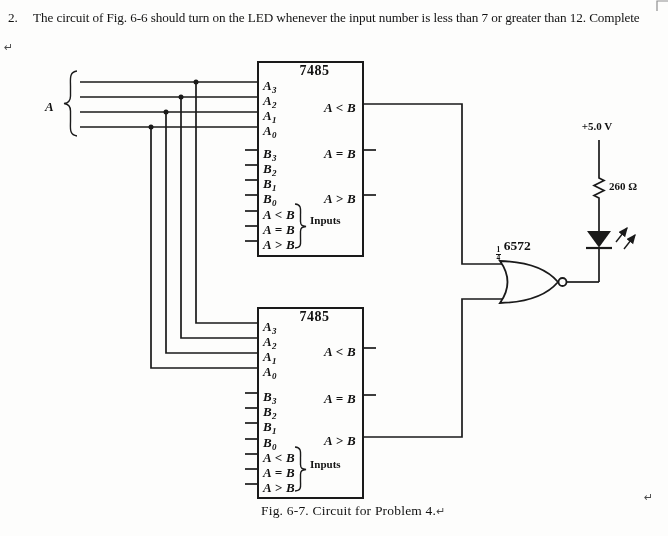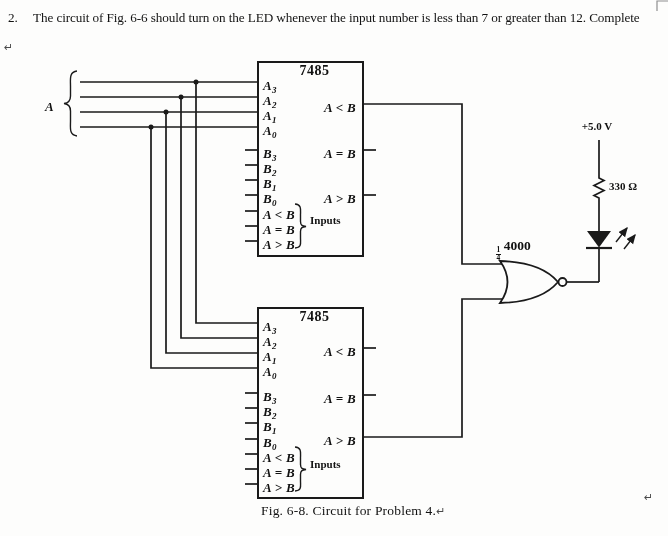--- a/index.html
+++ b/index.html
@@ -175,23 +175,23 @@
   <div class="abs plain-label" style="left:310px; top:458px;">Inputs</div>
 
   <div class="abs pin-label out-label" style="left:276px; top:340px;">A &lt; B</div>
   <div class="abs pin-label out-label" style="left:276px; top:387px;">A = B</div>
   <div class="abs pin-label out-label" style="left:276px; top:429px;">A &gt; B</div>
 
   <div class="abs plain-label" style="left:496px; top:238px; font-size:13.5px;">
     <span class="frac">
         <span class="frac-num">1</span>
         <span class="frac-den">4</span>
-      </span><span>4000</span>
+      </span><span>6572</span>
   </div>
   <div class="abs plain-label" style="left:558px; top:120px; width:78px; text-align:center;">+5.0 V</div>
-  <div class="abs plain-label" style="left:609px; top:180px;">330 Ω</div>
+  <div class="abs plain-label" style="left:609px; top:180px;">260 Ω</div>
 
   <div class="abs caption" style="left:261px; top:503px;">
-    <span>Fig. 6-8. Circuit for Problem 4.</span><span class="pmark">↵</span>
+    <span>Fig. 6-7. Circuit for Problem 4.</span><span class="pmark">↵</span>
   </div>
   <div class="abs pmark" style="left:644px; top:491px;">↵</div>
 
 </div>
 
 </body></html>

